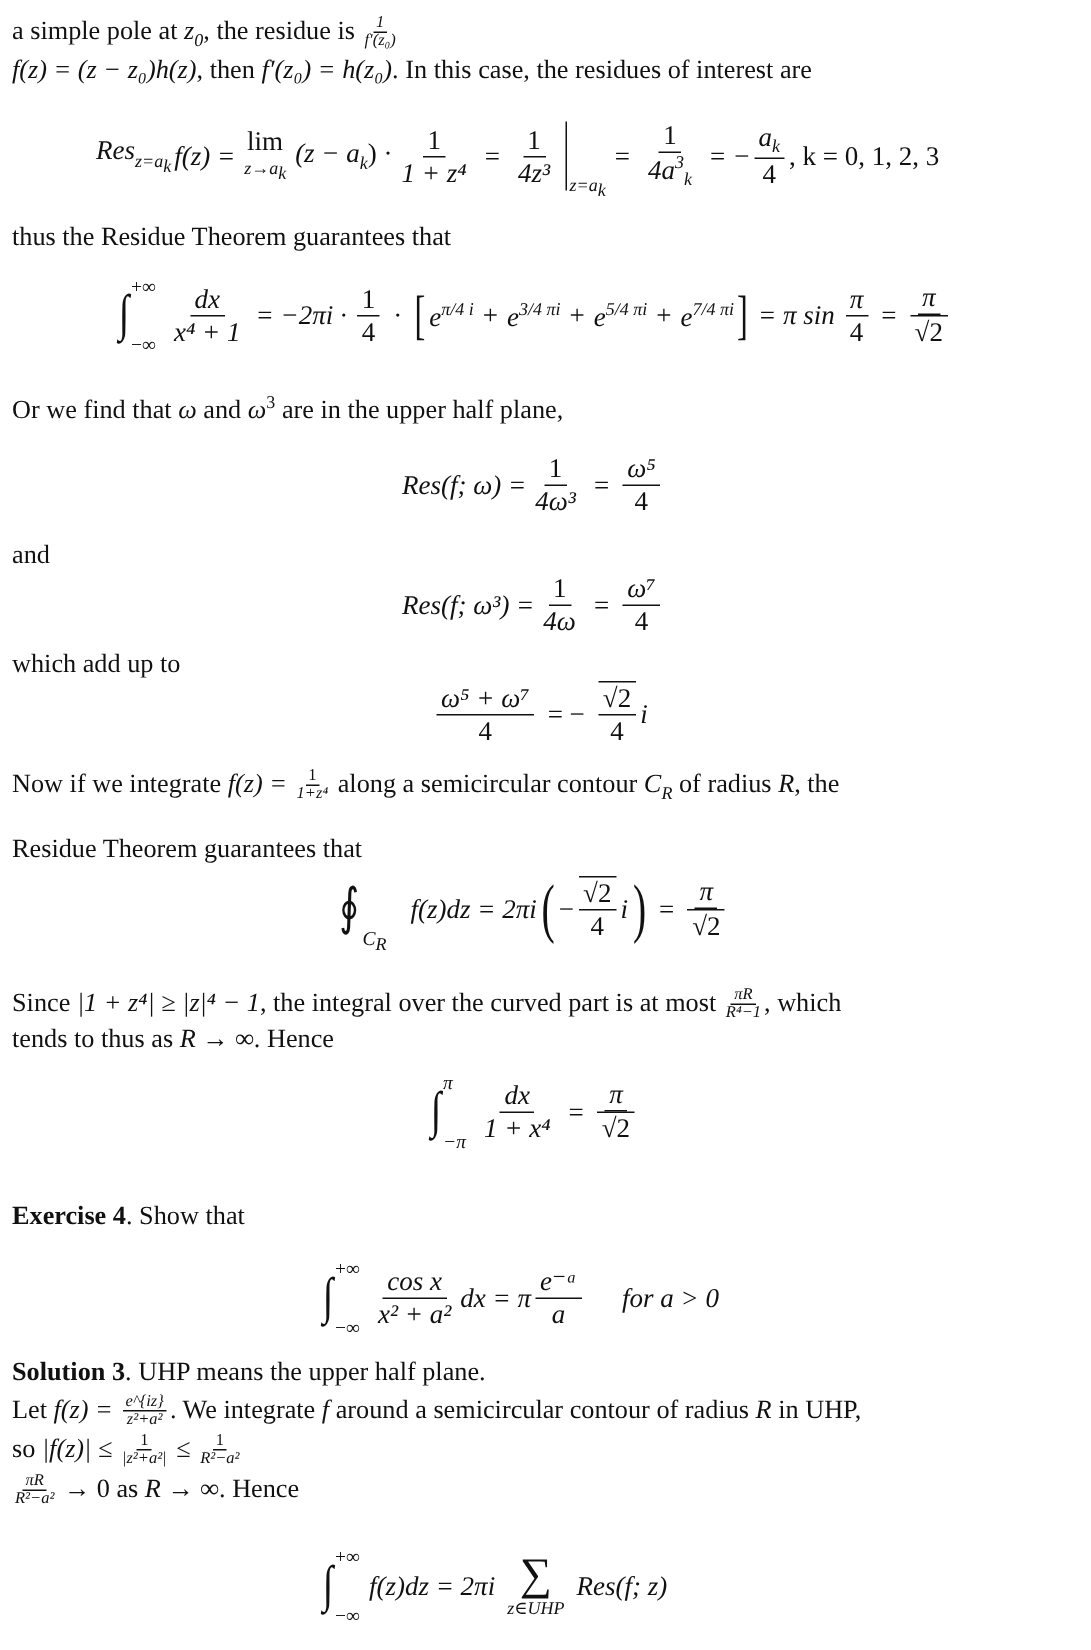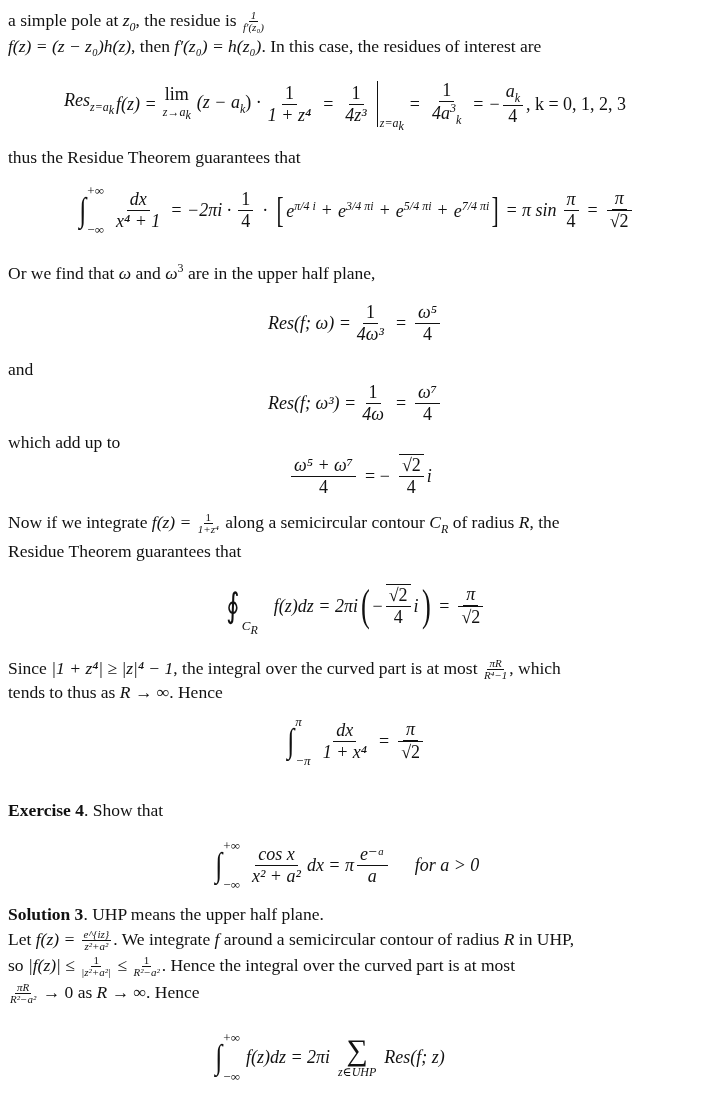--- a/index.html
+++ b/index.html
@@ -164,21 +164,21 @@
     </span>
   <span class="m">i</span>
 </div>
 
 <div class="txt serif" style="top:510px;">
   <span>Now if we integrate </span><span class="m">f(z) = </span><span class="sfrac m">
       <span class="num r">1</span>
       <span class="den">1+z⁴</span>
     </span><span> along a semicircular contour </span><span class="m"><span>C</span><sub>R</sub></span><span> of radius </span><span class="m">R</span><span>, the</span>
 </div>
-<div class="txt serif" style="top:539px;">Residue Theorem guarantees that</div>
+<div class="txt serif" style="top:553px;">Residue Theorem guarantees that</div>
 
 <div class="eq" style="top:574px; left:224px; height:64px;">
   <span class="int">∮</span>
   <span class="m" style="font-size:13px; align-self:flex-end; margin-right:16px;"><span>C</span><sub>R</sub></span>
   <span class="m">f(z)dz = 2πi</span>
   <span class="bigparen">(</span>
   <span class="r">−</span>
   <span class="frac r">
       <span class="num sqrt">√2</span>
       <span class="den">4</span>
@@ -250,21 +250,21 @@
       <span class="den">z²+a²</span>
     </span><span>. We integrate </span><span class="m">f</span><span> around a semicircular contour of radius </span><span class="m">R</span><span> in UHP,</span>
 </div>
 <div class="txt serif" style="top:953px;">
   <span>so </span><span class="m">|f(z)| ≤ </span><span class="sfrac m">
       <span class="num r">1</span>
       <span class="den">|z²+a²|</span>
     </span><span> ≤ </span><span class="sfrac m">
       <span class="num r">1</span>
       <span class="den">R²−a²</span>
-    </span><span>.  Hence the integral over the curved part is at most</span>
+    </span>
 </div>
 <div class="txt serif" style="top:980px;">
   <span class="sfrac m">
       <span class="num">πR</span>
       <span class="den">R²−a²</span>
     </span><span> → 0 as </span><span class="m">R → ∞</span><span>. Hence</span>
 </div>
 
 <div class="eq" style="top:1026px; left:214px; height:62px;">
   <span class="int">∫</span>

